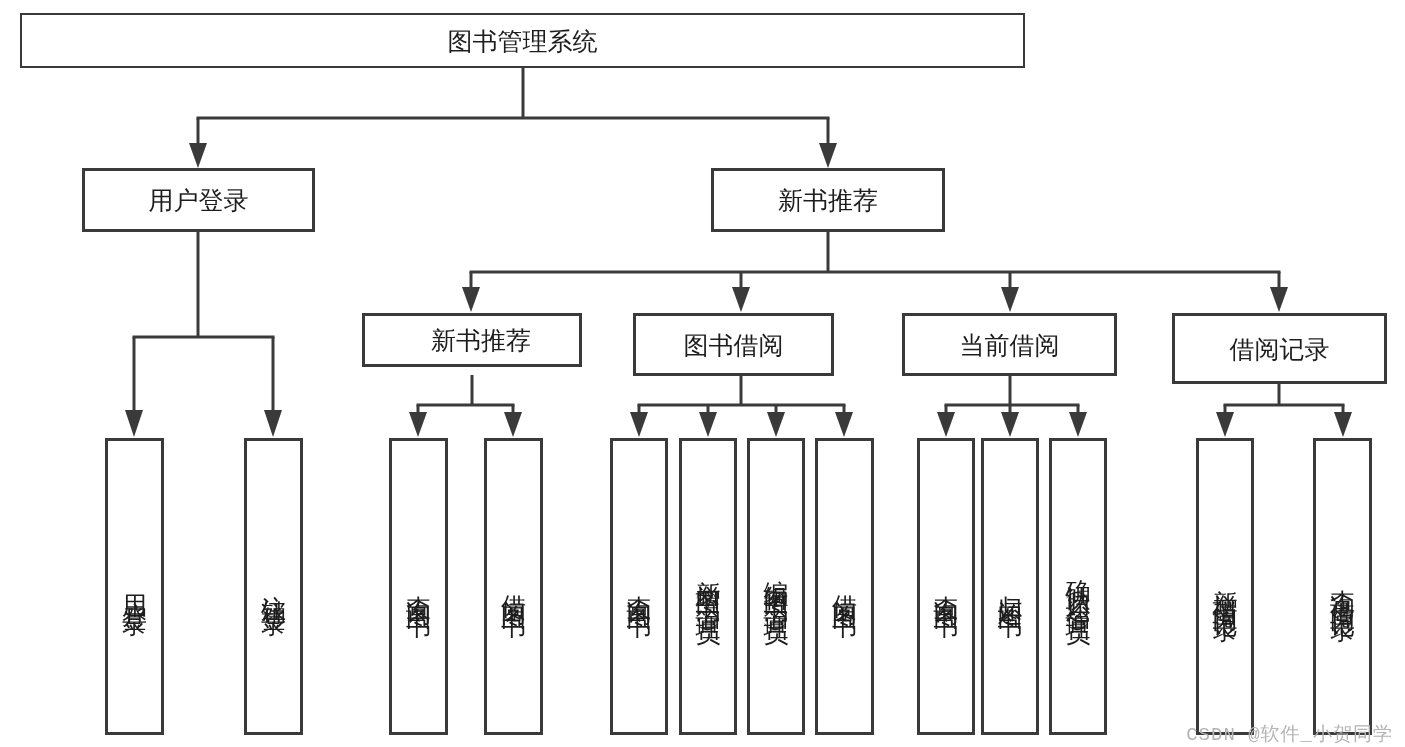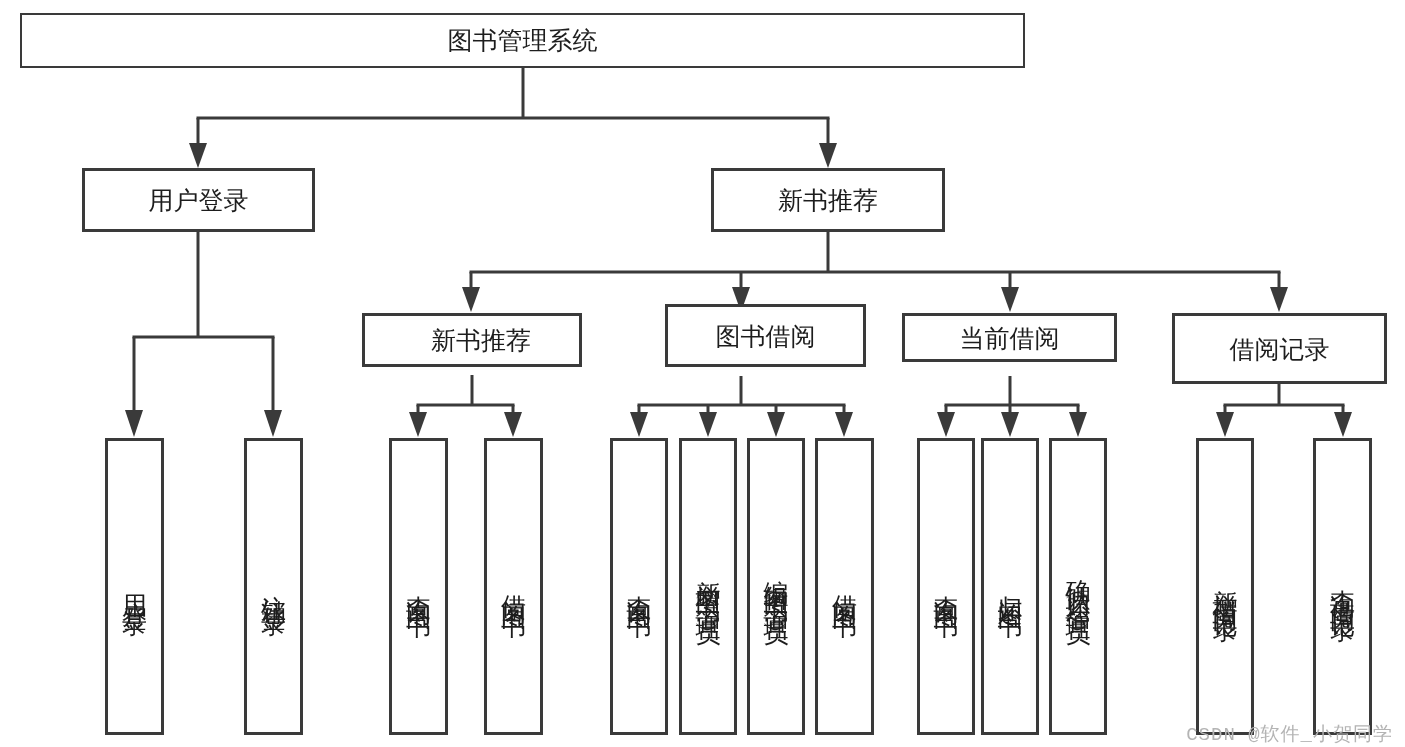--- a/index.html
+++ b/index.html
@@ -15,26 +15,26 @@
   }
   .wires{position:absolute;left:0;top:0;pointer-events:none;}
   .wires line{stroke:var(--line);stroke-width:3;fill:none;}
   .wires polygon{fill:var(--line);stroke:none;}
   .box{
     position:absolute;box-sizing:border-box;background:var(--background);
     border:3px solid var(--line);color:var(--text);
     display:flex;align-items:center;justify-content:center;
     font-size:25px;line-height:1.2;white-space:nowrap;
   }
-  .root{left:20px;top:13px;width:1005px;height:55px;border-width:2px;font-family:Liberation Serif, serif;}
+  .root{left:20px;top:13px;width:1005px;height:55px;border-width:2px;}
   .l2a{left:82px;top:168px;width:233px;height:64px;}
   .l2b{left:711px;top:168px;width:234px;height:64px;}
   .l3a{left:362px;top:313px;width:220px;height:54px;padding-left:18px;}
-  .l3b{left:633px;top:304px;width:201px;height:63px;margin-left:32px;}
-  .l3c{left:902px;top:313px;width:215px;height:49px;}
+  .l3b{left:633px;top:313px;width:201px;height:63px;}
+  .l3c{left:902px;top:313px;width:215px;height:63px;}
   .l3d{left:1172px;top:313px;width:215px;height:71px;}
   .leaf{
     top:438px;height:297px;
     writing-mode:vertical-rl;text-orientation:mixed;
     font-size:25px;line-height:1;letter-spacing:6px;
   }
   .leafA1{left:105px;width:59px;}
   .leafA2{left:244px;width:59px;}
   .leafB1{left:389px;width:59px;}
   .leafB2{left:484px;width:59px;}

